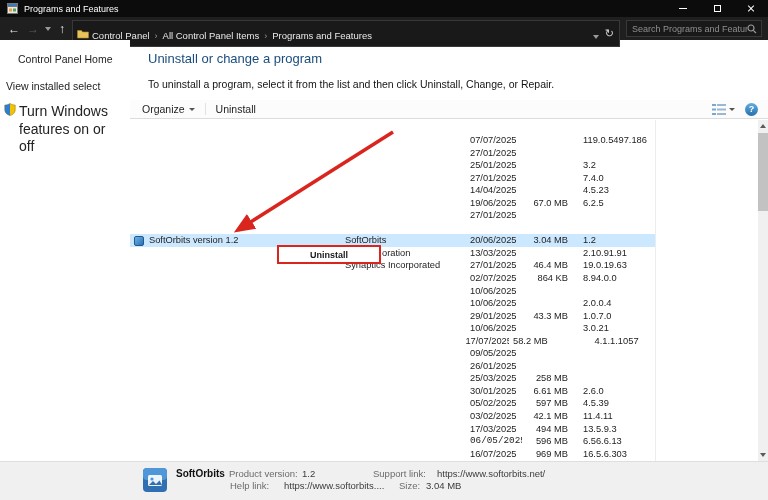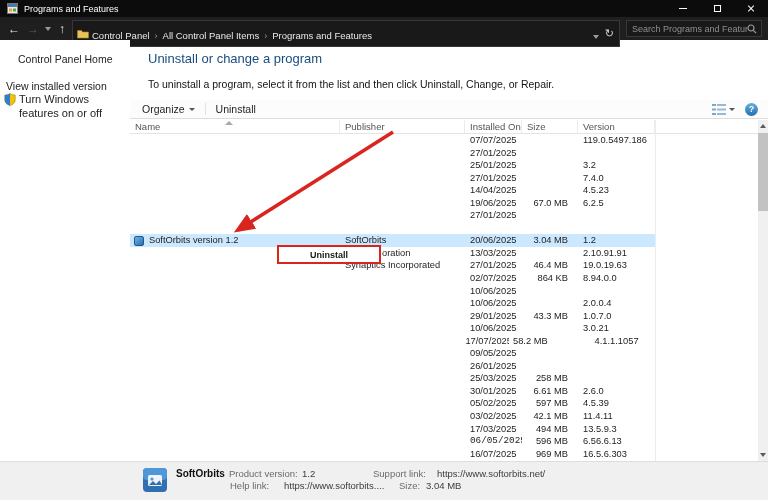--- a/index.html
+++ b/index.html
@@ -38,21 +38,21 @@
   .refresh{color:#d8d8d8;font-size:11px;margin-right:5px;}
   .searchbox{position:absolute;left:626px;top:3px;width:136px;height:17px;background:#191919;
              border:1px solid #383838;box-sizing:border-box;display:flex;align-items:center;}
   .search-text{color:#8f8f8f;font-size:9px;margin-left:5px;white-space:nowrap;overflow:hidden;flex:1;}
   .search-icon{margin-right:4px;display:flex;}
 
   
   .sidebar{position:absolute;left:0;top:40px;width:130px;height:421px;background:#fff;}
   .sb-home{margin:13px 0 0 18px;font-size:10.5px;color:#232323;cursor:pointer;}
   .sb-link{margin:15px 0 0 6px;font-size:10.5px;color:#232323;cursor:pointer;}
-  .sb-link2{margin:1px 0 0 4px;display:flex;gap:3px;font-size:11px;color:#232323;cursor:pointer;}
+  .sb-link2{margin:11px 0 0 4px;display:flex;gap:3px;font-size:14px;color:#232323;cursor:pointer;}
   .sb-link2 span.txt{width:104px;line-height:1.25;}
 
   
   .page-title{position:absolute;left:148px;top:51px;font-size:13px;color:#1a4d7e;}
   .page-subtitle{position:absolute;left:148px;top:78px;font-size:10.5px;color:#141414;}
 
   
   .toolbar{position:absolute;left:130px;top:100px;width:638px;height:19px;background:#fcfcfc;
            border-bottom:1px solid #dcdcdc;box-sizing:border-box;display:flex;align-items:center;
            font-size:10.5px;color:#1e1e1e;}
@@ -174,21 +174,21 @@
         <svg width="10" height="10" viewBox="0 0 10 10">
             <circle cx="4" cy="4" r="3" fill="none" stroke="#9a9a9a" stroke-width="1.2"></circle>
             <line x1="6.3" y1="6.3" x2="9" y2="9" stroke="#9a9a9a" stroke-width="1.2"></line>
           </svg>
       </span>
     </div>
   </div>
 
   <div class="sidebar">
     <div class="sb-home">Control Panel Home</div>
-    <div class="sb-link">View installed version</div>
+    <div class="sb-link">View installed select</div>
     <div class="sb-link2">
       <span>
         <svg width="12" height="13" viewBox="0 0 12 13">
             <path d="M6 0.5 C4.3 1.6 2.3 2 0.8 2 v5 c0 3 2.6 4.8 5.2 5.5 C8.6 11.8 11.2 10 11.2 7 V2 C9.7 2 7.7 1.6 6 0.5 Z" fill="#f3c200" stroke="#8a7100" stroke-width="0.5"></path>
             <path d="M6 0.5 C4.3 1.6 2.3 2 0.8 2 v5 c0 3 2.6 4.8 5.2 5.5 Z" fill="#2d7dd2"></path>
           </svg>
       </span>
       <span class="txt">Turn Windows features on or off</span>
     </div>
   </div>
@@ -212,27 +212,20 @@
             <rect x="5" y="4.5" width="9" height="2" fill="#9bb8d1"></rect>
             <rect x="0" y="9" width="4" height="2" fill="#7aa7cc"></rect>
             <rect x="5" y="9" width="9" height="2" fill="#9bb8d1"></rect>
           </svg>
         <span class="tb-caret"></span>
       </div>
       <div class="help-btn">?</div>
     </div>
   </div>
 
-  <div class="list-header">
-      <div class="hcell" style="width: 210px;">Name<div class="sort-caret"></div></div>
-      <div class="hcell" style="width: 125px;">Publisher</div>
-      <div class="hcell" style="width: 57px;">Installed On</div>
-      <div class="hcell" style="width: 56px;">Size</div>
-      <div class="hcell" style="width: 77px;">Version</div>
-    </div>
 
   <div class="list-body">
       <div class="lrow">
         <div class="lcell name" style="width: 210px;"></div>
         <div class="lcell publisher" style="width: 125px;"></div>
         <div class="lcell installed" style="width: 57px;">07/07/2025</div>
         <div class="lcell size" style="width: 56px;"></div>
         <div class="lcell version" style="width: 77px;">119.0.5497.186</div>
       </div>
       <div class="lrow">

